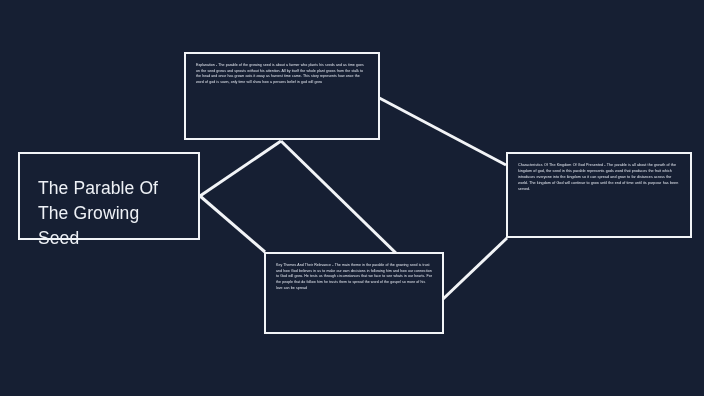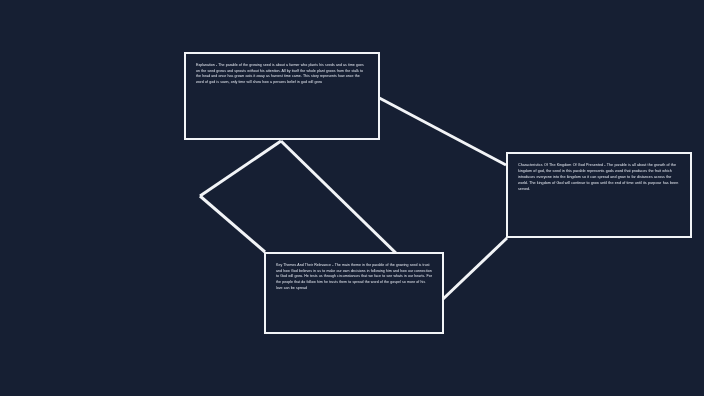--- a/index.html
+++ b/index.html
@@ -85,20 +85,23 @@
 <div id="canvas">
 
   <svg id="links" viewBox="0 0 704 396" xmlns="http://www.w3.org/2000/svg">
     <line x1="200" y1="196" x2="281" y2="141" stroke="#f2f4f7" stroke-width="3"></line>
     <line x1="200" y1="196" x2="265" y2="252" stroke="#f2f4f7" stroke-width="3"></line>
     <line x1="368" y1="92" x2="506" y2="165" stroke="#f2f4f7" stroke-width="3"></line>
     <line x1="442" y1="300" x2="507" y2="238" stroke="#f2f4f7" stroke-width="3"></line>
     <line x1="281" y1="141" x2="443" y2="299" stroke="#f2f4f7" stroke-width="3"></line>
   </svg>
 
+  <div class="node node-title">
+    <div class="title-text">The Parable Of The Growing Seed</div>
+  </div>
 
   <div class="node node-explanation node-body">
     <div class="body-text">Explanation - The parable of the growing seed is about a farmer who plants his seeds and as time goes on the seed grows and sprouts without his attention. All by itself the whole plant grows from the stalk to the head and once has grown oats it away as harvest time came. This story represents how once the word of god is sown, only time will show how a persons belief in god will grow</div>
   </div>
 
   <div class="node node-themes node-body">
     <div class="body-text">Key Themes And Their Relevance - The main theme in the parable of the growing seed is trust and how God believes in us to make our own decisions in following him and how our connection to God will grow. He tests us through circumstances that we face to see whats in our hearts. For the people that do follow him he trusts them to spread the word of the gospel so more of his love can be spread</div>
   </div>
 
   <div class="node node-characteristics node-body">

